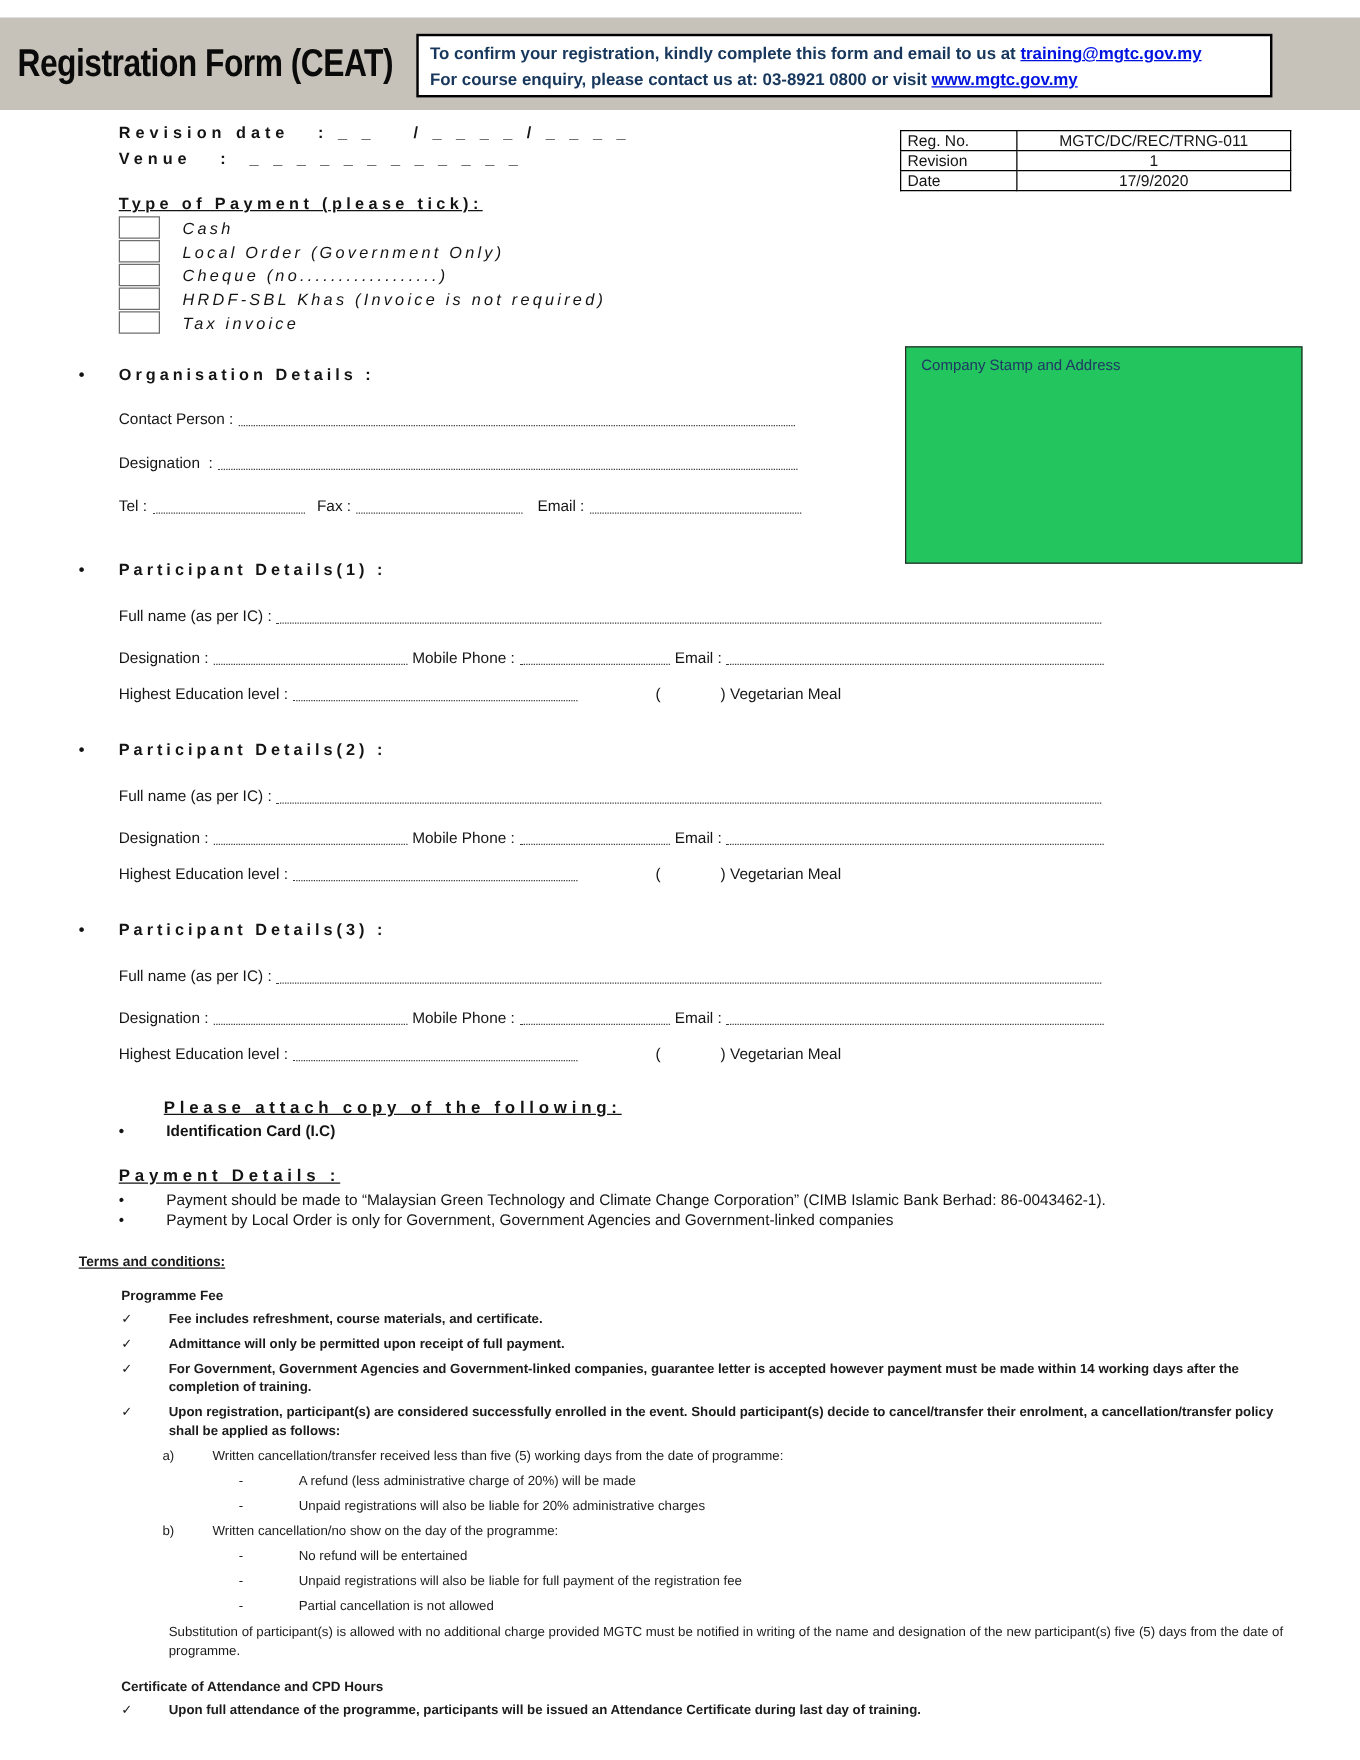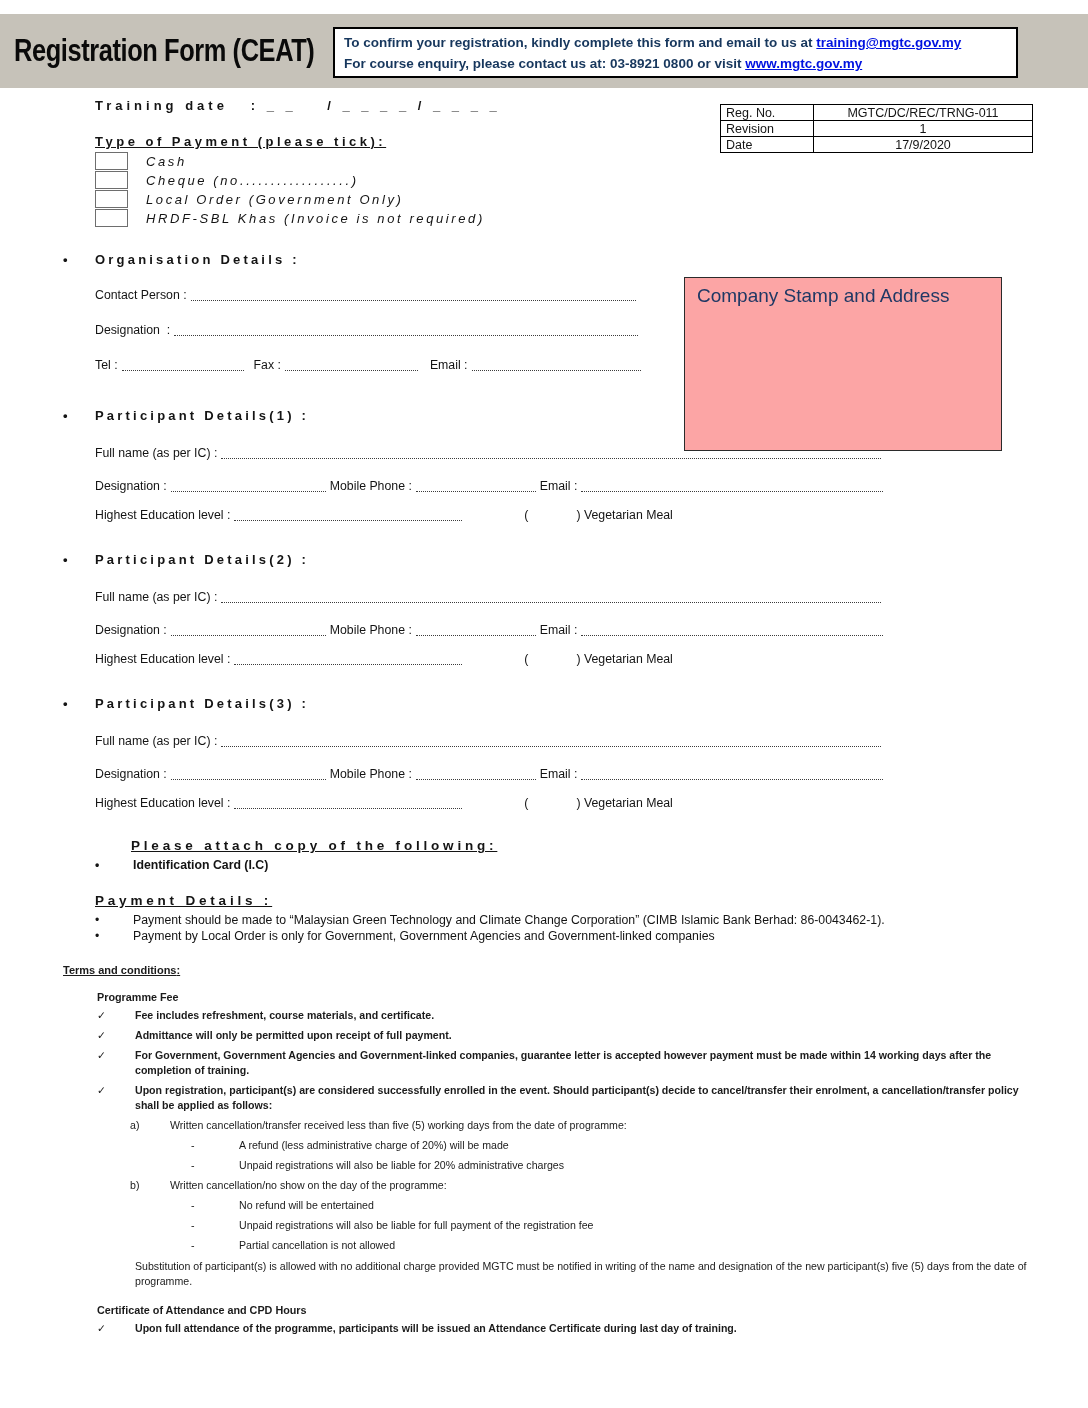--- a/index.html
+++ b/index.html
@@ -16,22 +16,22 @@
             color:#17375d;line-height:21px;white-space:nowrap;}
   .link{color:#0012e0;text-decoration:underline;cursor:pointer;}
 
   
   .meta{position:absolute;top:104px;left:720px;border-collapse:collapse;font-size:12.5px;background:#fff;}
   .meta td{border:1.6px solid #000;height:15px;padding:0 5px;}
   .meta .ml{width:82px;text-align:left;}
   .meta .mv{width:208px;text-align:center;}
 
   
-  .stamp-box{position:absolute;top:277px;left:684px;width:292px;height:158px;
-             border:1.7px solid #2b2b2b;padding:7px 12px;font-size:19px;color:#1f3864;background:#fca5a5;}
+  .stamp-box{position:absolute;top:277px;left:724px;width:292px;height:158px;
+             border:1.7px solid #2b2b2b;padding:7px 12px;font-size:12px;color:#1f3864;background:#22c55e;}
 
   
   .content{position:absolute;top:95px;left:0;width:1088px;}
   .kv{margin-left:95px;font-weight:bold;font-size:13px;letter-spacing:4px;line-height:21px;white-space:pre;}
   .pay-heading{margin-left:95px;margin-top:18px;font-weight:bold;font-size:13px;letter-spacing:3.5px;
                text-decoration:underline;display:table;}
   .cb-list{margin-left:95px;margin-top:3px;}
   .cb-row{display:flex;align-items:center;height:19px;}
   .cb{width:33px;height:18px;border:1px solid #6e6e6e;margin-top:-1px;background:#fff;flex:none;box-sizing:border-box;}
   .cb-label{margin-left:18px;font-style:italic;font-size:13px;letter-spacing:2.6px;white-space:pre;}
@@ -99,40 +99,45 @@
     </tr>
   </tbody>
     </table>
 
   <div class="stamp-box">
     <div>Company Stamp and Address</div>
   </div>
 
   <div class="content">
 
-    <div class="kv"><span>Training date</span><span>   : _ _    / _ _ _ _ / _ _ _ _</span></div>
+    <div class="kv"><span>Revision date</span><span>   : _ _    / _ _ _ _ / _ _ _ _</span></div>
+    <div class="kv"><span>Venue</span><span>   :  _ _ _ _ _ _ _ _ _ _ _ _</span></div>
 
     <div class="pay-heading">Type of Payment (please tick):</div>
 
     <div class="cb-list">
       <div class="cb-row">
           <span class="cb"></span>
           <span class="cb-label">Cash</span>
         </div>
       <div class="cb-row">
           <span class="cb"></span>
+          <span class="cb-label">Local Order (Government Only)</span>
+        </div>
+      <div class="cb-row">
+          <span class="cb"></span>
           <span class="cb-label">Cheque (no..................)</span>
         </div>
       <div class="cb-row">
           <span class="cb"></span>
-          <span class="cb-label">Local Order (Government Only)</span>
-        </div>
-      <div class="cb-row">
-          <span class="cb"></span>
           <span class="cb-label">HRDF-SBL Khas (Invoice is not required)</span>
+        </div>
+      <div class="cb-row">
+          <span class="cb"></span>
+          <span class="cb-label">Tax invoice</span>
         </div>
     </div>
 
     <div class="bullet-heading mt24">
         <span class="bdot">•</span>
         <span class="bh-text">Organisation Details :</span>
       </div>
 
     <div class="frow mt20" style="width:545px;align-items:center;">
       <span class="lbl">Contact Person :</span>

